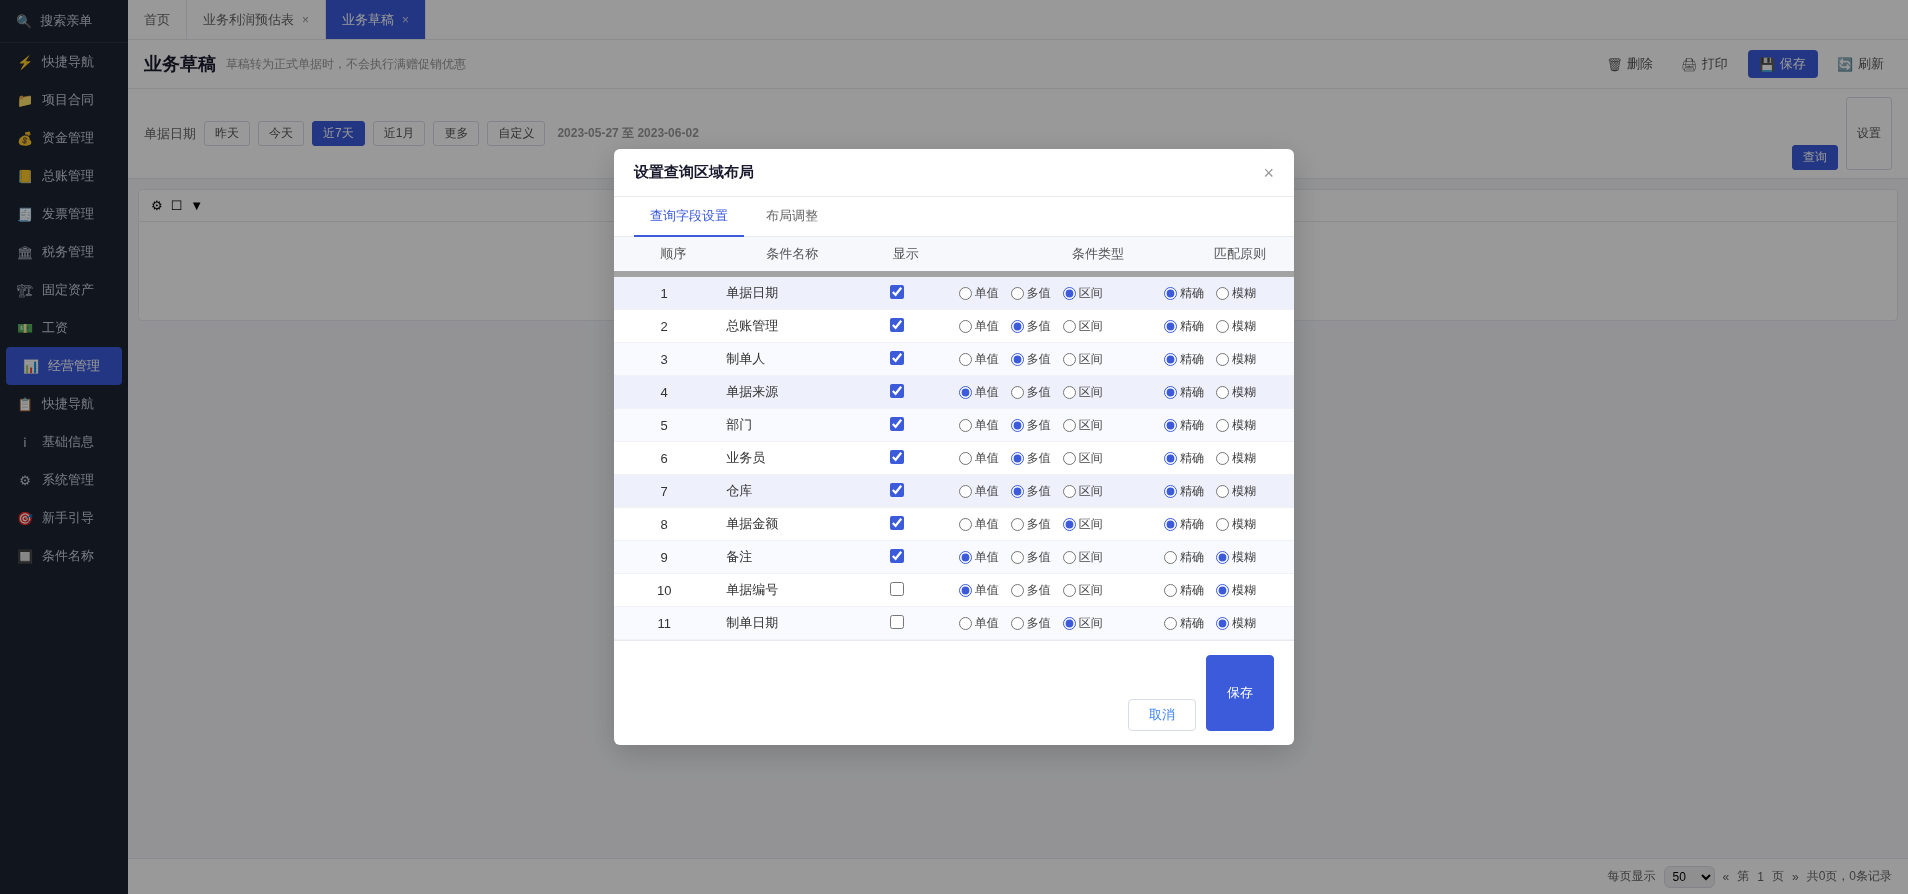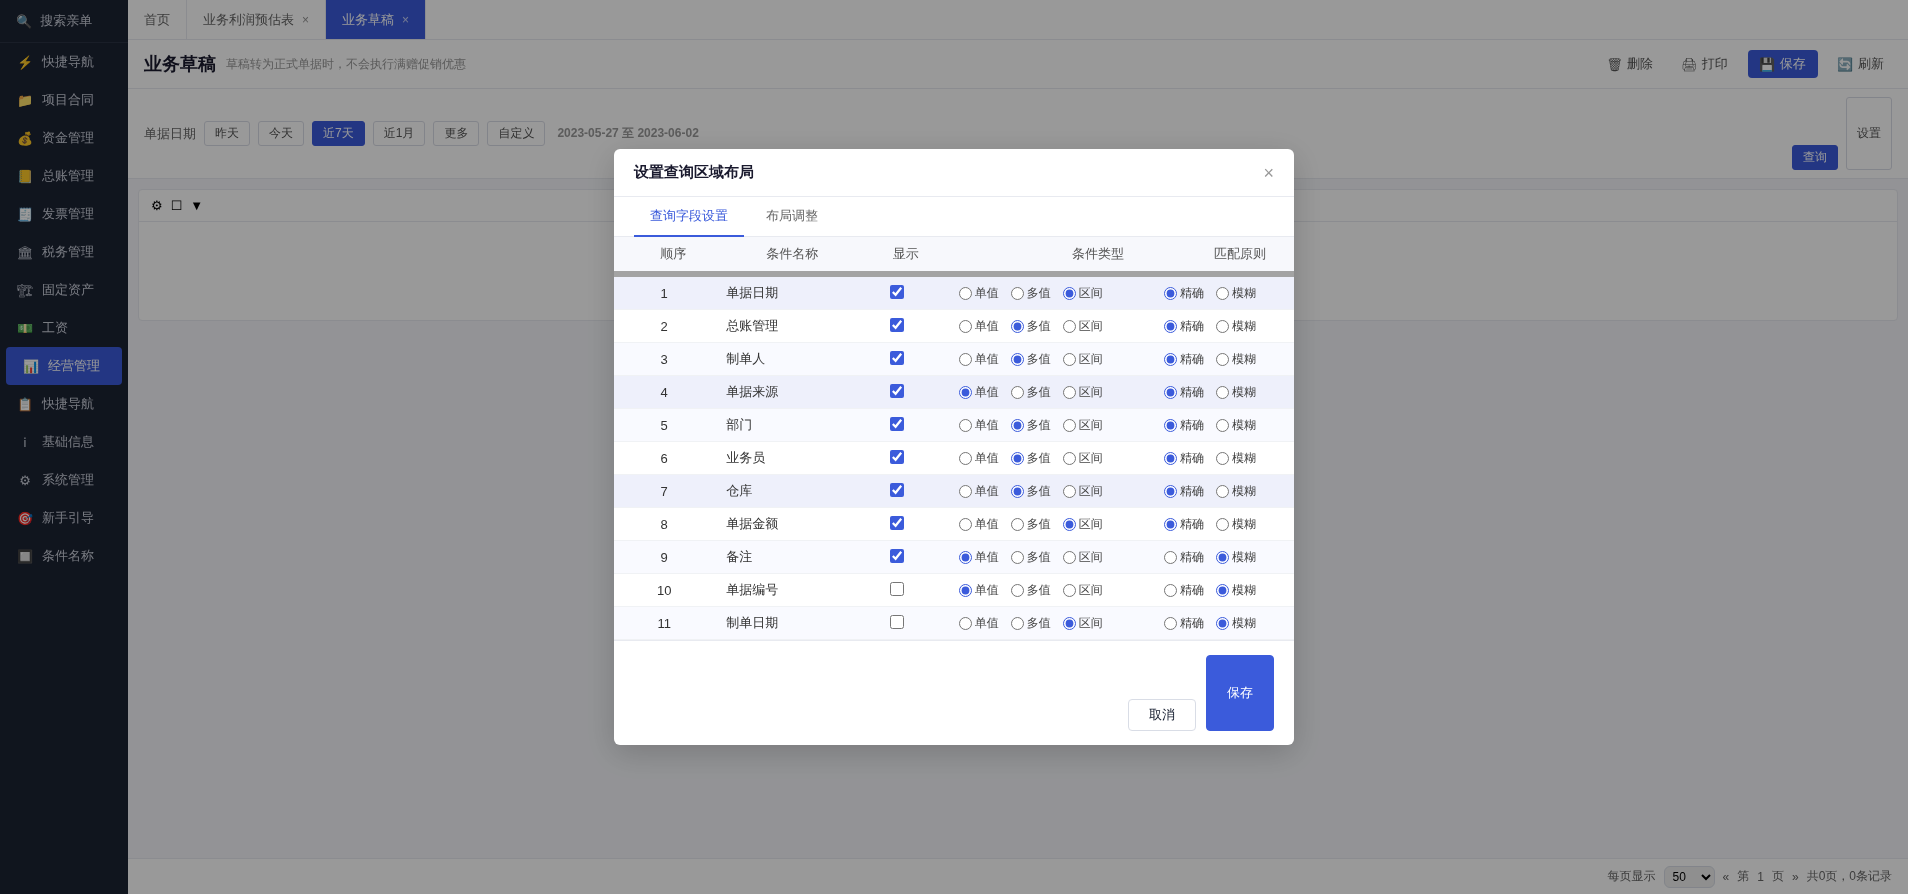--- a/index.html
+++ b/index.html
@@ -56,21 +56,21 @@
     .modal-close { cursor: pointer; font-size: 18px; color: #999; line-height: 1; }
     .modal-tabs { display: flex; gap: 6px; padding: 0 20px; border-bottom: 1px solid #e8eaf0; }
     .modal-tab { padding: 10px 16px; font-size: 13px; cursor: pointer; color: #666; border-bottom: 2px solid transparent; margin-bottom: -1px; }
     .modal-tab.active { color: #3b5bdb; border-bottom-color: #3b5bdb; font-weight: 500; }
     .modal-search { padding: 10px 20px; border-bottom: 1px solid #f0f2f5; }
     .modal-search-input { width: 200px; padding: 5px 10px 5px 28px; border: 1px solid #d9dde6; border-radius: 4px; font-size: 13px; position: relative; }
     .search-wrap { position: relative; display: inline-block; }
     .search-icon-inner { position: absolute; left: 8px; top: 50%; transform: translateY(-50%); color: #bbb; font-size: 13px; }
     .modal-body { flex: 1; overflow-y: auto; padding: 0; }
     .modal-footer { padding: 14px 20px; border-top: 1px solid #e8eaf0; display: flex; justify-content: flex-end; gap: 10px; }
-    .btn-cancel { padding: 6px 20px; border: 1px solid #d9dde6; border-radius: 4px; background: #fff; cursor: pointer; font-size: 13px; color: #0f172a; margin-top: 44px; }
+    .btn-cancel { padding: 6px 20px; border: 1px solid #d9dde6; border-radius: 4px; background: #fff; cursor: pointer; font-size: 13px; color: #3b82f6; margin-top: 44px; }
     .btn-save { padding: 6px 20px; border: 1px solid #3b5bdb; border-radius: 4px; background: #3b5bdb; color: #fff; cursor: pointer; font-size: 13px; }
 
     
     .settings-table { width: 100%; border-collapse: collapse; }
     .settings-table th { background: #f7f8fc; padding: 8px 28px; text-align: right; font-size: 13px; font-weight: 500; color: #555; border-bottom: 6px solid #a3a3a3; }
     .settings-table td { padding: 7px 12px; border-bottom: 1px solid #f0f2f5; font-size: 13px; color: #333; vertical-align: middle; }
     .settings-table tr:nth-child(odd) td { background: #f9faff; }
     .settings-table tr:nth-child(even) td { background: #fff; }
     .settings-table tr.selected td { background: #eef0fb; }
 

